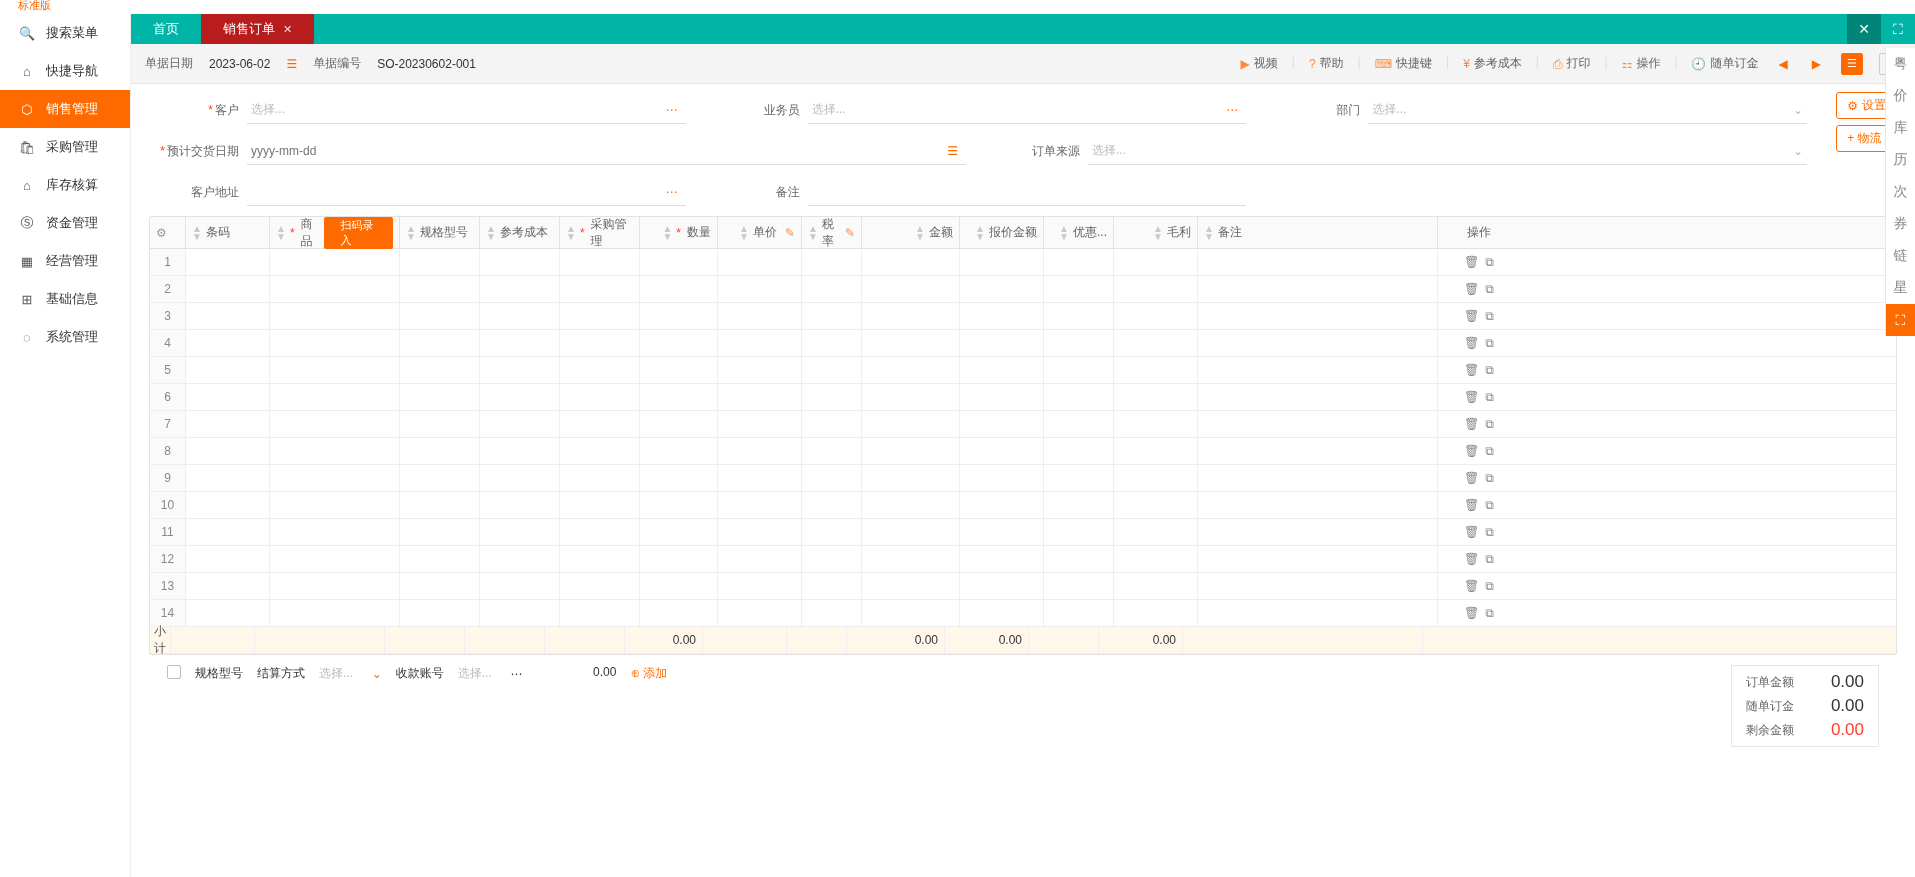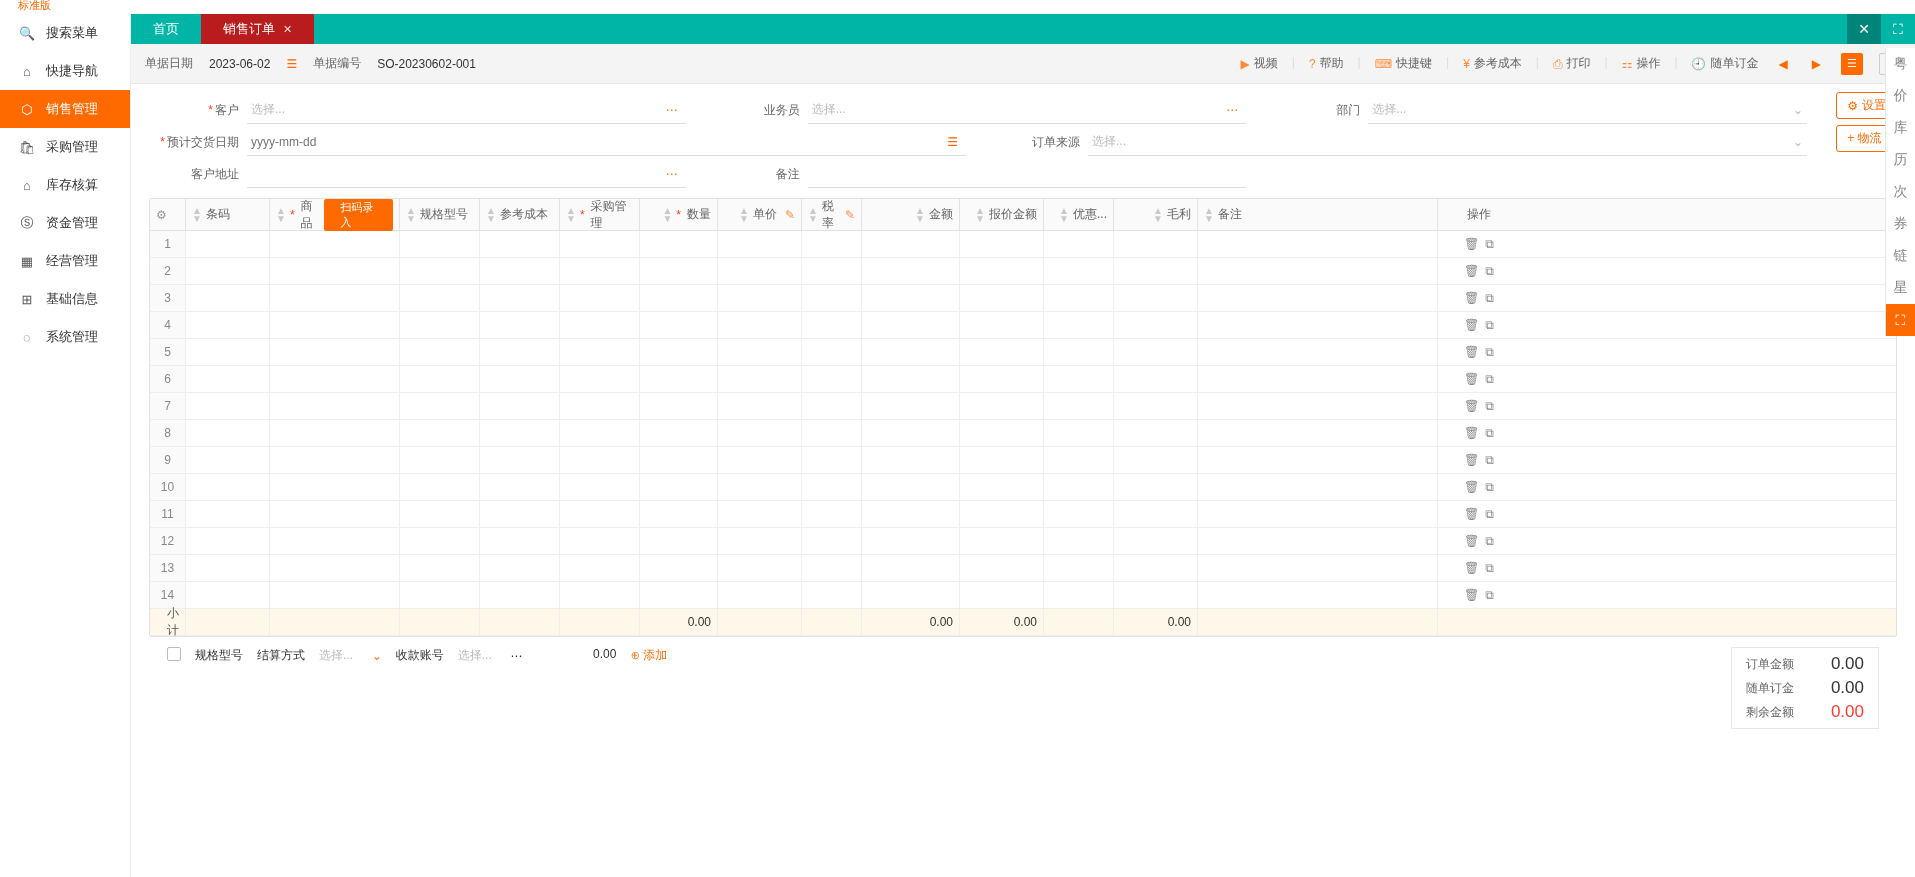--- a/index.html
+++ b/index.html
@@ -24,21 +24,21 @@
 .toolbar .lbl{color:#666}
 .toolbar .val{color:#333}
 .toolbar .cal{color:#ff6a00}
 .toolbar-sp{flex:1}
 .tool-link{display:flex;align-items:center;gap:4px;cursor:pointer;color:#666}
 .tool-link .tico{color:#ff8a3a}
 .tool-arrow{color:#ff6a00;cursor:pointer;padding:0 4px}
 .view-btn{width:22px;height:22px;display:flex;align-items:center;justify-content:center;border:1px solid #ccc;border-radius:2px;cursor:pointer;font-size:11px}
 .view-btn.on{background:#ff6a00;border-color:#ff6a00;color:#fff}
 .content{flex:1;overflow:auto;padding:12px 18px 0 18px;position:relative}
-.form-rows{display:flex;flex-direction:column;gap:4px;margin-bottom:10px}
+.form-rows{display:flex;flex-direction:column;gap:13px;margin-bottom:10px}
 .form-row{display:flex;gap:24px}
 .fcell{display:flex;align-items:center;gap:8px;flex:1;min-width:0}
 .flabel{width:90px;text-align:right;color:#666;font-size:12px;flex-shrink:0}
 .req{color:#ff3b30;margin-right:2px}
 .finput{flex:1;display:flex;align-items:center;border-bottom:1px solid #ddd;height:28px;padding:0 4px;color:#555}
 .finput input{border:0;outline:0;width:100%;font-size:12px;background:transparent}
 .finput .ph{color:#bbb}
 .finput .trail{color:#ff6a00;cursor:pointer;padding:0 4px}
 .finput .caret{color:#bbb}
 .side-actions{position:absolute;right:18px;top:8px;display:flex;flex-direction:column;gap:6px}
@@ -644,21 +644,21 @@
               <div class="gc right" style="width: 70px;"></div>
               <div class="gc right" style="width: 84px;"></div>
               <div class="gc" style="width: 240px;"></div>
               <div class="gc" style="width: 82px; justify-content: center;">
                 <span class="rbtn">🗑</span>
                 <span class="rbtn">⧉</span>
               </div>
             </div>
           </div>
         <div class="grow subtotal" id="gsubtotal">
-            <div class="gc idx" style="width: 36px; text-align: right;">小计</div>
+            <div class="gc idx" style="width: 21px;">小计</div>
             <div class="gc" style="width: 84px;"></div>
             <div class="gc" style="width: 130px;"></div>
             <div class="gc" style="width: 80px;"></div>
             <div class="gc" style="width: 80px;"></div>
             <div class="gc" style="width: 80px;"></div>
             <div class="gc right" style="width: 78px;">0.00</div>
             <div class="gc right" style="width: 84px;"></div>
             <div class="gc right" style="width: 60px;"></div>
             <div class="gc right" style="width: 98px;">0.00</div>
             <div class="gc right" style="width: 84px;">0.00</div>

